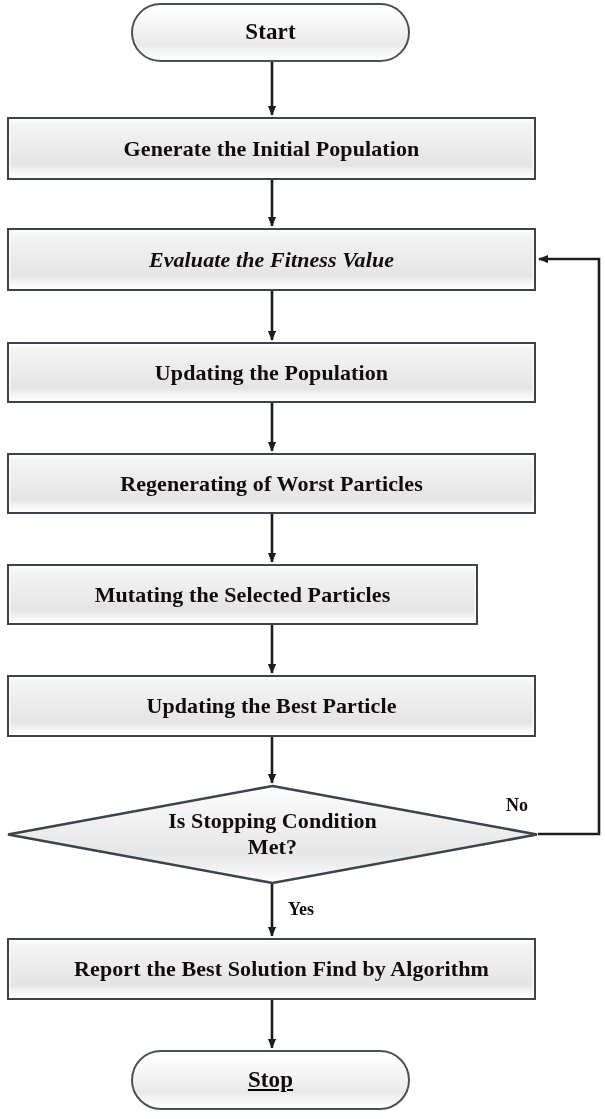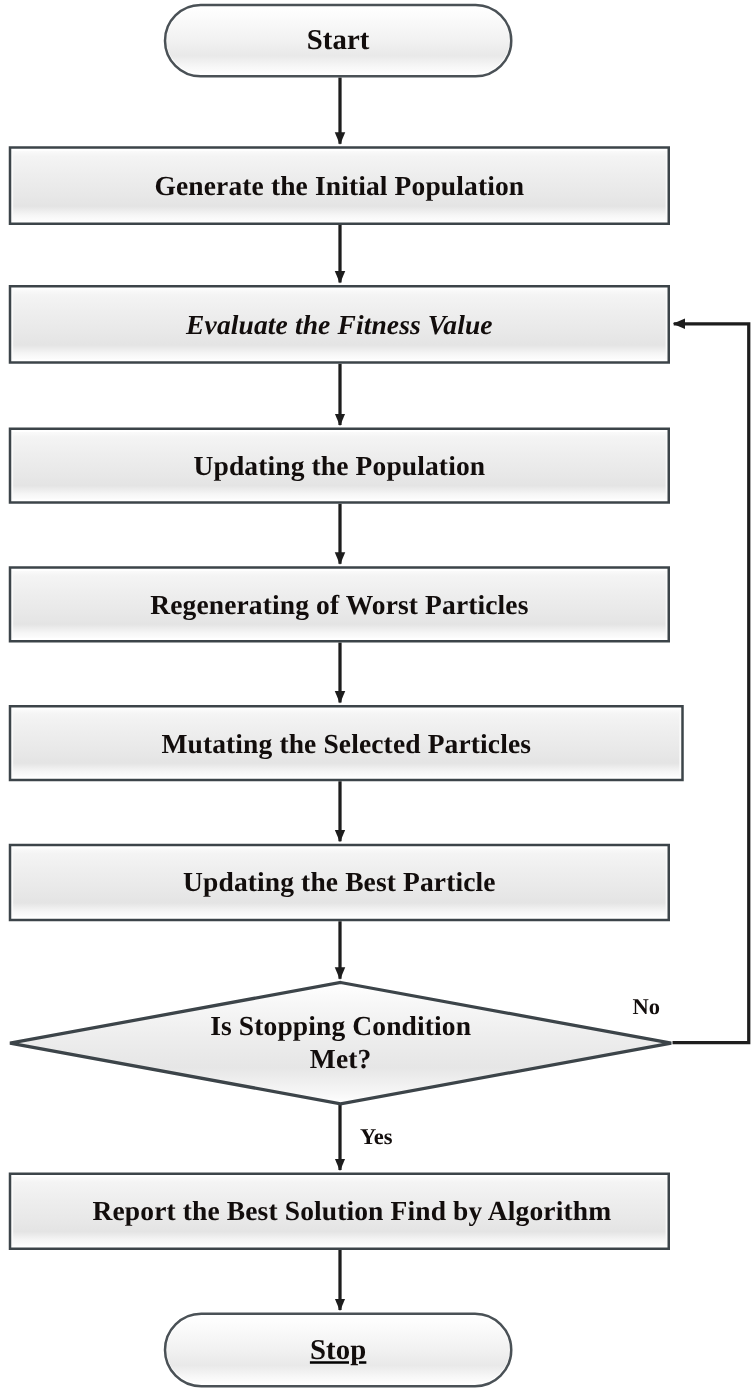--- a/index.html
+++ b/index.html
@@ -155,21 +155,21 @@
   </div>
 
   <div class="process" style="left:7px; top:342px; width:529px; height:61px;">
     <span class="node-label">Updating the Population</span>
   </div>
 
   <div class="process" style="left:7px; top:453px; width:529px; height:61px;">
     <span class="node-label">Regenerating of Worst Particles</span>
   </div>
 
-  <div class="process" style="left:7px; top:564px; width:540px; height:61px;">
+  <div class="process" style="left:7px; top:564px; width:471px; height:61px;">
     <span class="node-label">Mutating the Selected Particles</span>
   </div>
 
   <div class="process" style="left:7px; top:675px; width:529px; height:62px;">
     <span class="node-label">Updating the Best Particle</span>
   </div>
 
   <div class="decision" style="left:6px; top:784px; width:533px; height:101px;">
     <svg width="533" height="101" viewBox="0 0 533 101" xmlns="http://www.w3.org/2000/svg">
       <defs>

